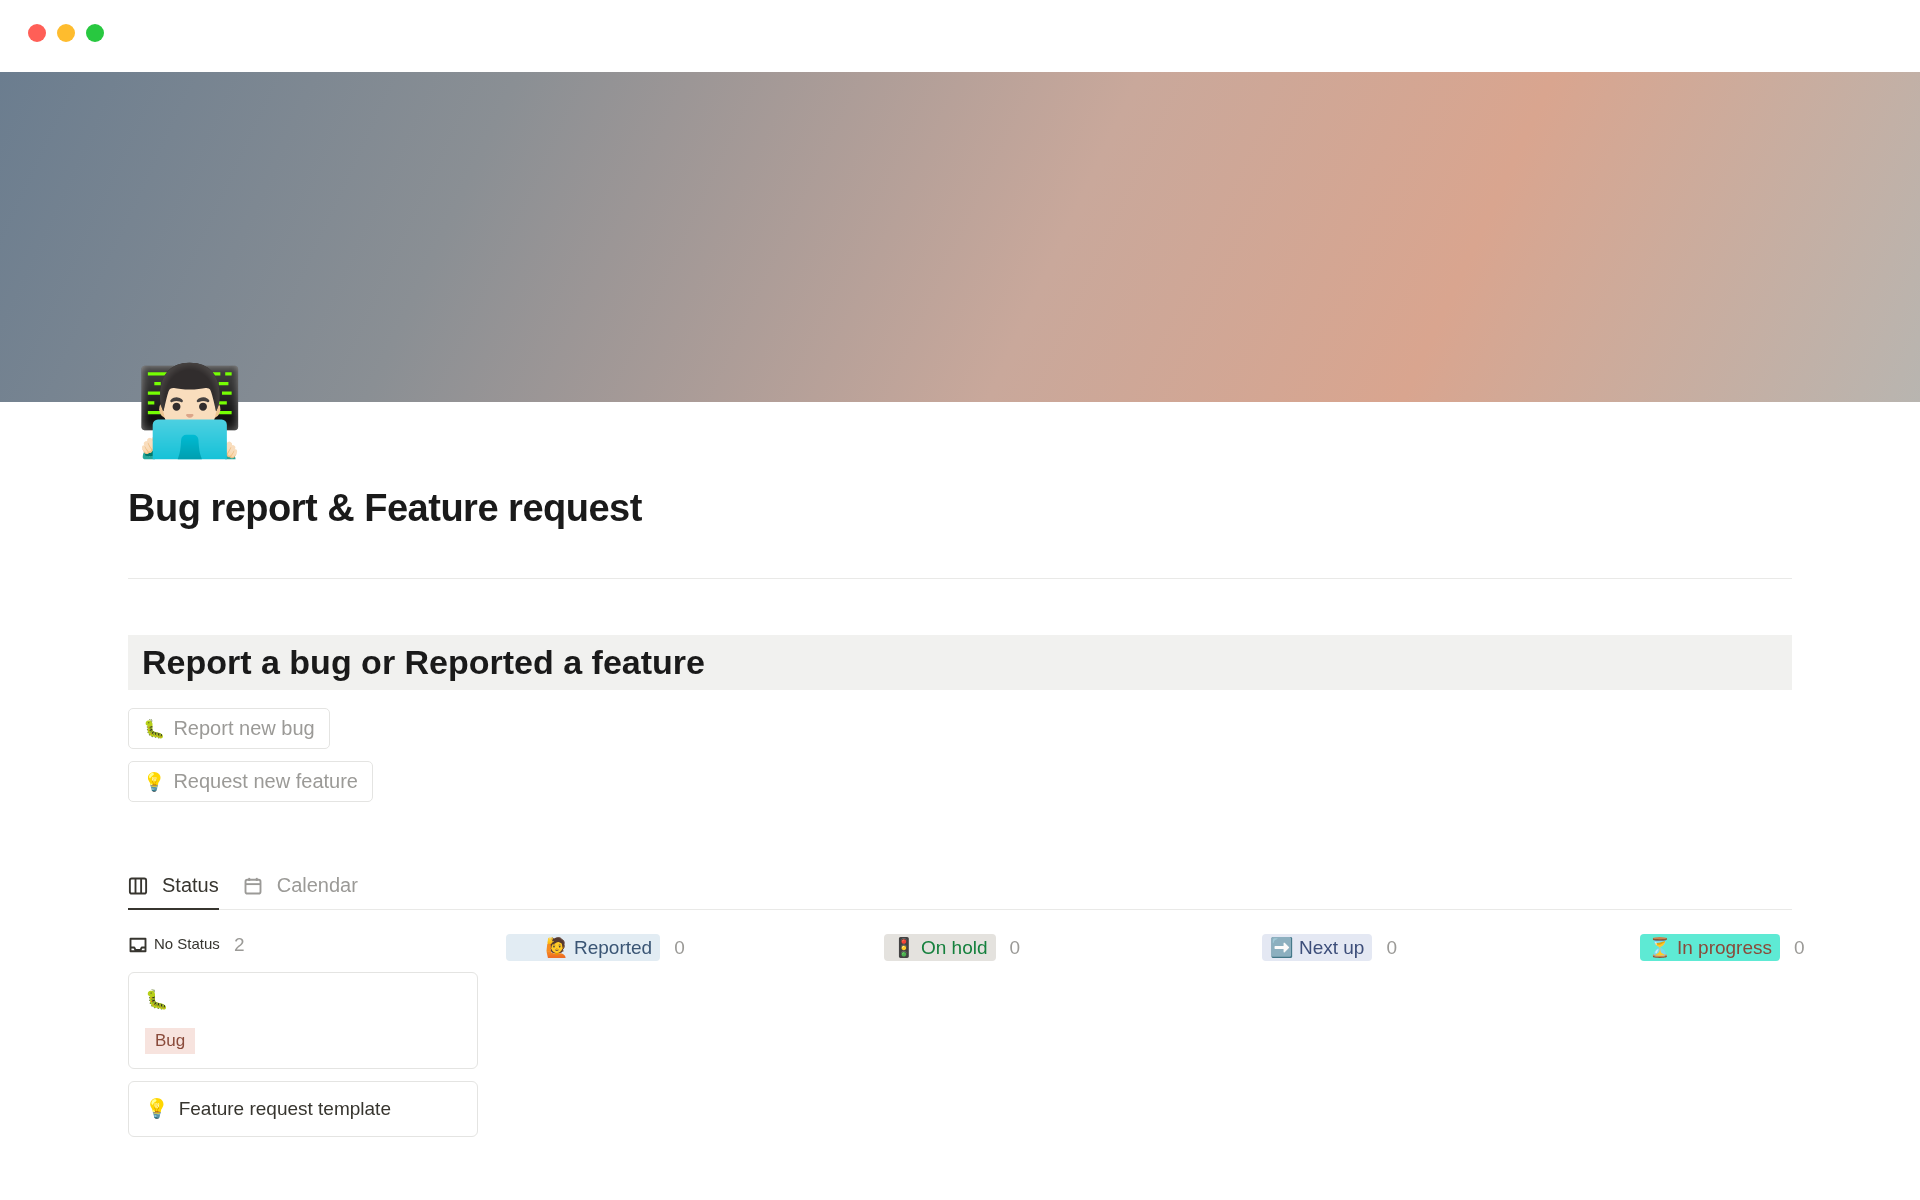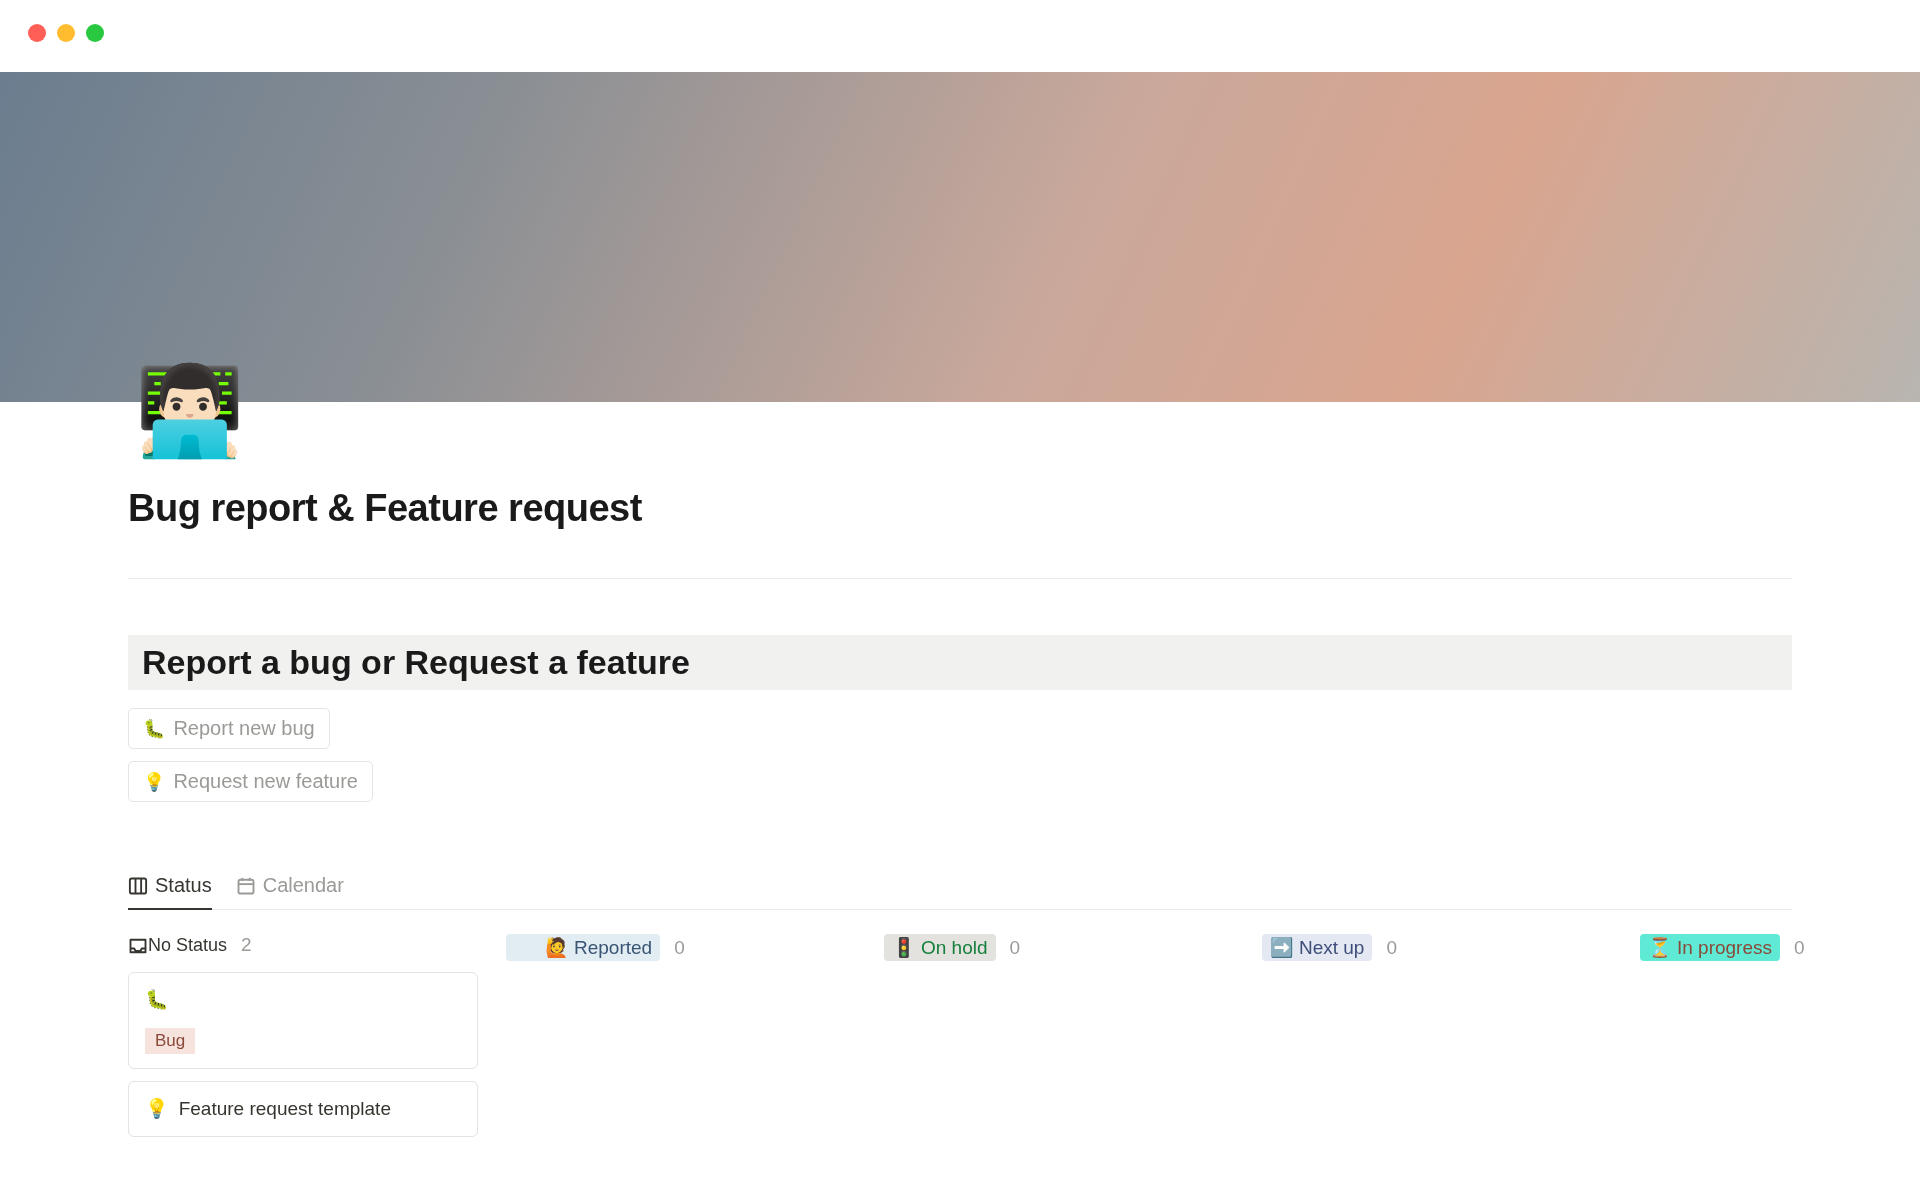--- a/index.html
+++ b/index.html
@@ -109,21 +109,21 @@
 .tabs {
   display: flex;
   gap: 24px;
   border-bottom: 1px solid #e9e9e7;
   margin-bottom: 24px;
 }
 
 .tab {
   display: flex;
   align-items: center;
-  gap: 7px;
+  gap: 14px;
   padding: 8px 0 12px;
   font-size: 20px;
   color: #9b9a97;
   cursor: pointer;
   position: relative;
 }
 
 .tab.active {
   color: #37352f;
   font-weight: 500;
@@ -161,22 +161,23 @@
 
 .column-header {
   display: flex;
   align-items: center;
   gap: 14px;
   margin-bottom: 16px;
 }
 
 .column-status {
   display: inline-flex;
-  align-items: flex-end;
-  font-size: 18px;
+  align-items: flex-start;
+  gap: 6px;
+  font-size: 15px;
   font-weight: 500;
 }
 
 .column-icon-box {
   width: 20px;
   height: 20px;
   display: inline-flex;
   align-items: center;
   justify-content: center;
 }
@@ -237,21 +238,21 @@
 
 <div class="cover-image">
   <div class="page-icon">👨🏻‍💻</div>
 </div>
 
 <div class="content-wrapper">
   <h1 class="page-title">Bug report &amp; Feature request</h1>
 
   <hr class="divider">
 
-  <h2 class="section-heading">Report a bug or Request a feature</h2>
+  <h2 class="section-heading">Report a bug or Reported a feature</h2>
 
   <div class="action-buttons">
     <button class="action-btn">
       <span class="action-btn-icon">🐛</span>
       <span>Report new bug</span>
     </button>
     <button class="action-btn">
       <span class="action-btn-icon">💡</span>
       <span>Request new feature</span>
     </button>

